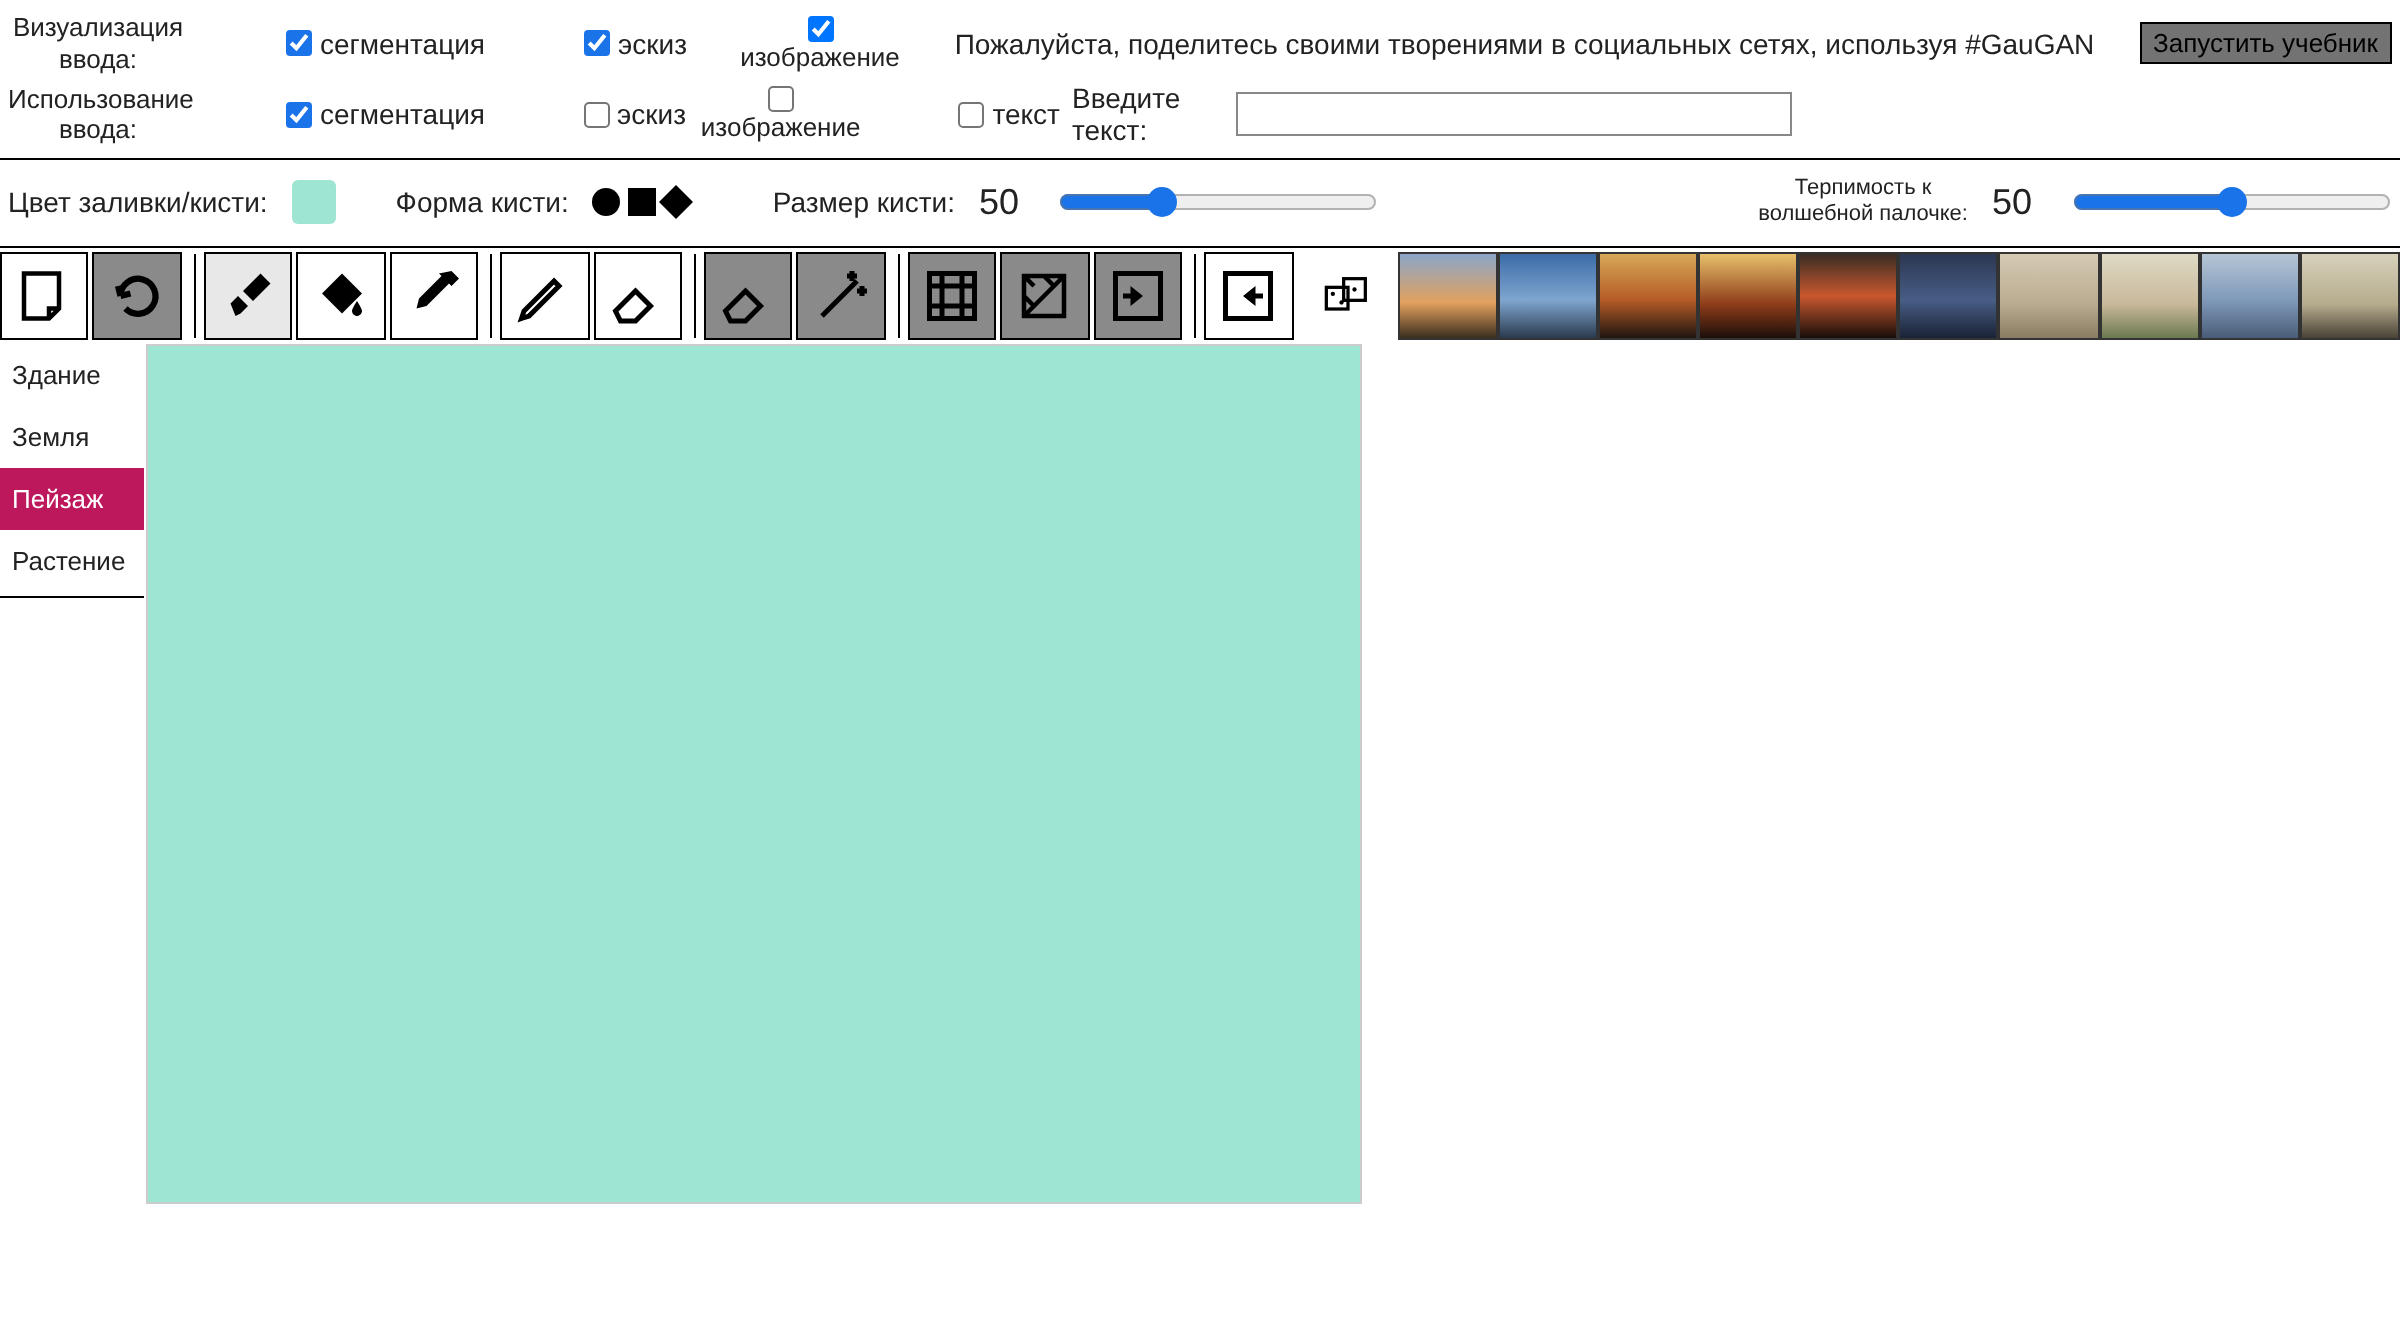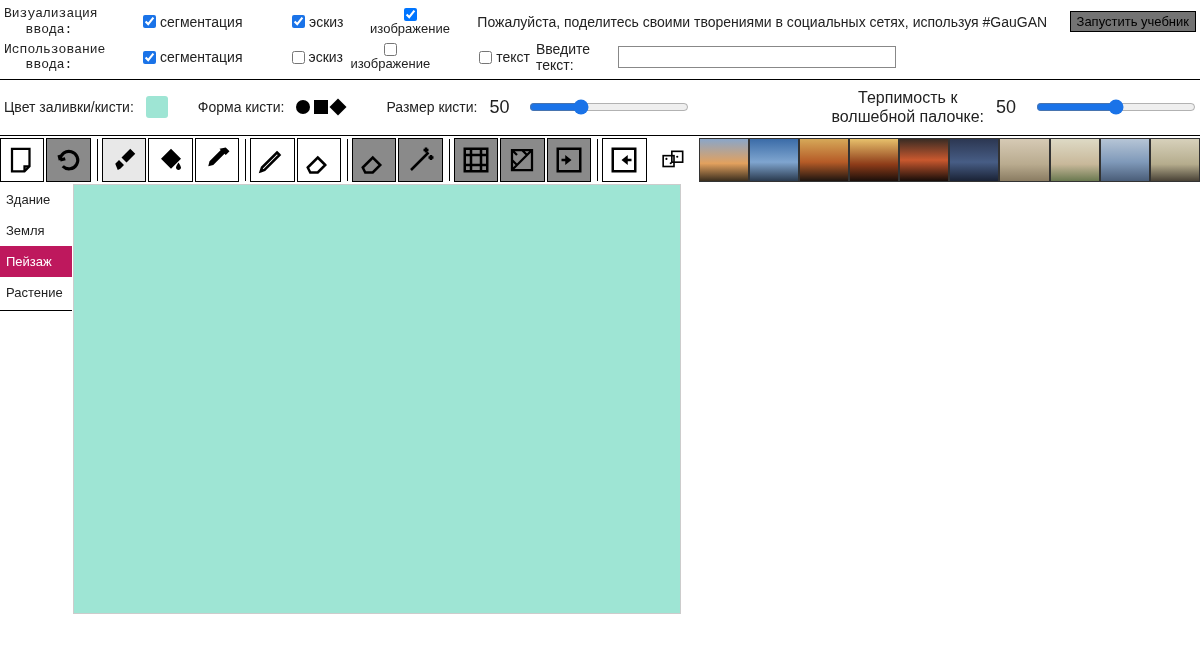--- a/index.html
+++ b/index.html
@@ -21,21 +21,20 @@
   align-items: center;
   padding: 2px 4px 6px 4px;
   gap: 6px;
   border-bottom: 1px solid #000;
 }
 .label-col {
   width: 90px;
   text-align: center;
   font-size: 13px;
   line-height: 1.2;
-  font-family: Liberation Mono, monospace;
 }
 .chk-group {
   display: flex;
   align-items: center;
   gap: 4px;
   margin-left: 43px;
 }
 .chk-group input[type="checkbox"] {
   accent-color: #1a73e8;
 }
@@ -82,21 +81,21 @@
 .shape-circle { width: 14px; height: 14px; background:#000; border-radius:50%; }
 .shape-square { width: 14px; height: 14px; background:#000; }
 .shape-diamond { width: 12px; height: 12px; background:#000; transform: rotate(45deg); }
 .slider-wrap { display:flex; align-items:center; gap:10px; }
 .slider-val { font-size: 18px; width: 30px; }
 input[type="range"] {
   width: 160px;
   accent-color: #1a73e8;
 }
 .spacer { flex: 1; }
-.tol-label { text-align:center; font-size:16px; line-height:1.2; }
+.tol-label { text-align:center; font-size:11px; line-height:1.2; }
 
 .row4 {
   display: flex;
   align-items: center;
   height: 48px;
   background: #fff;
 }
 .tool-btn {
   width: 46px; height: 44px;
   border: 1px solid #000;

